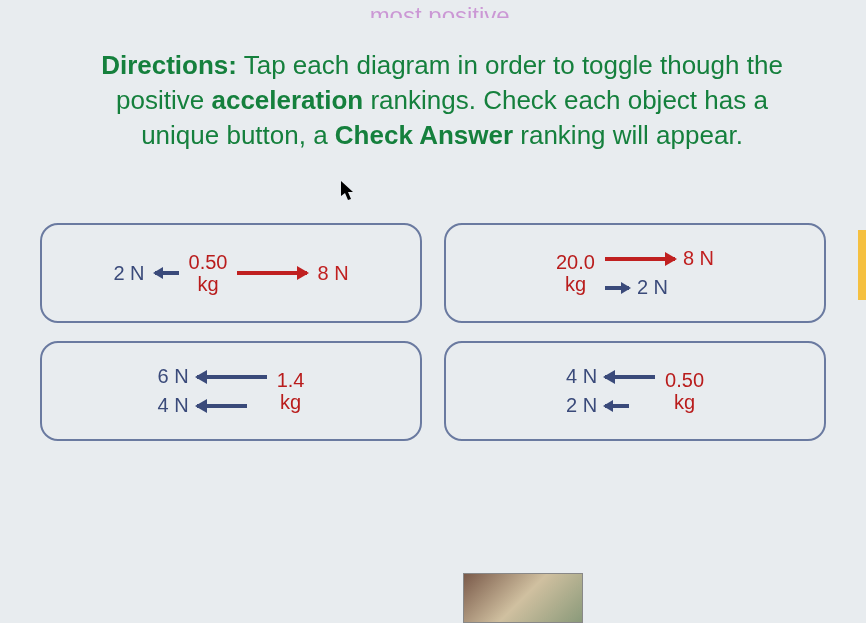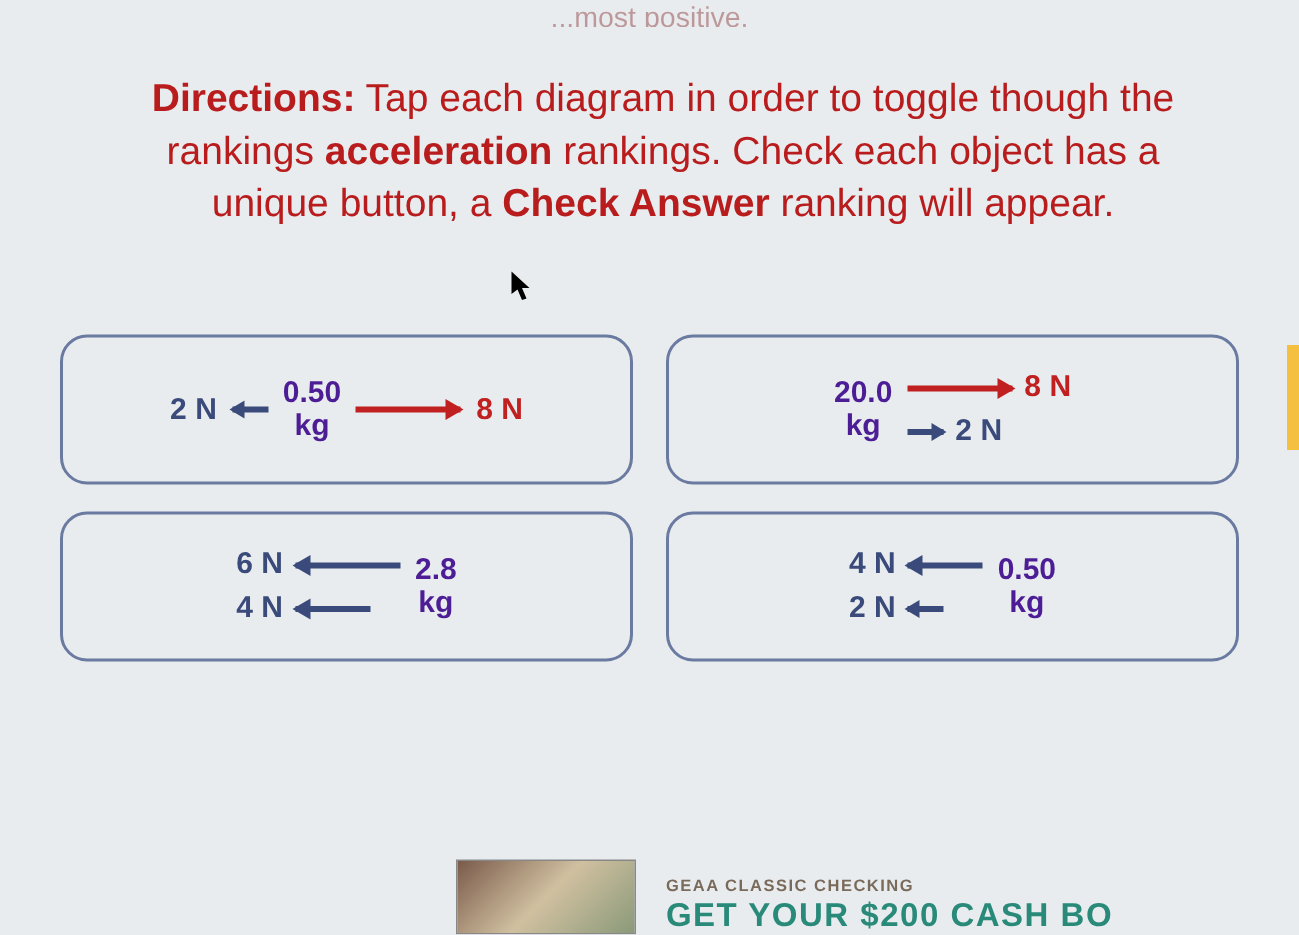--- a/index.html
+++ b/index.html
@@ -7,33 +7,33 @@
     width: 866px;
     height: 623px;
     background: #e8ecef;
     font-family: Arial, Helvetica, sans-serif;
     color: #222;
     overflow: hidden;
     position: relative;
   }
   .cut-text {
     text-align: center;
-    font-size: 19px;
-    color: #7f1d1d;
+    font-size: 24px;
+    color: #a21caf;
     padding-top: 2px;
     height: 18px;
     overflow: hidden;
     opacity: 0.4;
   }
   .directions {
     padding: 30px 12px 10px 30px;
     text-align: center;
     font-size: 26px;
     line-height: 1.35;
-    color: #b91c1c;
+    color: #15803d;
   }
   .directions b { font-weight: 700; }
   .cursor {
     position: absolute;
     left: 340px;
     top: 180px;
     font-size: 20px;
     color: #000;
     pointer-events: none;
   }
@@ -47,36 +47,35 @@
     border: 2px solid #6a7aa0;
     border-radius: 18px;
     height: 100px;
     padding: 8px 18px;
     display: flex;
     align-items: center;
     justify-content: center;
     background: #e8ecef;
     cursor: pointer;
     position: relative;
-    font-weight: bold;
   }
   .card .inner {
     display: flex;
     align-items: center;
     gap: 10px;
     font-size: 20px;
     color: #3a4a7a;
   }
   .mass {
     display: flex;
     flex-direction: column;
     align-items: center;
     line-height: 1.1;
     font-size: 20px;
-    color: #4c1d95;
+    color: #b91c1c;
   }
   .force {
     white-space: nowrap;
   }
   .red { color: #c02020; }
   .blue { color: #3a4a7a; }
   .arrow-long-r {
     display: inline-block;
     width: 70px;
     height: 4px;
@@ -201,21 +200,21 @@
     background: #f5c040;
   }
 </style>
 </head>
 <body>
 
 <div class="cut-text">...most positive.</div>
 
 <div class="directions">
   <b>Directions:</b><span> Tap each diagram in order to toggle though the</span><br>
-  <span>rankings </span><b>acceleration</b><span> rankings. Check each object has a</span><br>
+  <span>positive </span><b>acceleration</b><span> rankings. Check each object has a</span><br>
   <span>unique button, a </span><b>Check Answer</b><span> ranking will appear.</span>
 </div>
 
 <span class="cursor">
   <svg width="16" height="22" viewBox="0 0 16 22">
       <path d="M1 1 L1 16 L5 13 L8 20 L11 19 L8 12 L13 12 Z" fill="#000"></path>
     </svg>
 </span>
 
 <div class="grid">
@@ -258,21 +257,21 @@
         <div class="row">
           <span class="force blue">6 N</span>
           <span class="blue arrow-long-l"></span>
         </div>
         <div class="row">
           <span class="force blue">4 N</span>
           <span class="blue arrow-long-l" style="width:50px"></span>
         </div>
       </div>
       <span class="mass">
-        <span>2.8</span>
+        <span>1.4</span>
         <span>kg</span>
       </span>
     </div>
   </div>
 
   <div class="card">
     <div class="inner">
       <div class="stack">
         <div class="row">
           <span class="force blue">4 N</span>
@@ -289,17 +288,13 @@
       </span>
     </div>
   </div>
 
 </div>
 
 <div class="yellow-tab"></div>
 
 <div class="ad">
   <div class="ad-img"></div>
-  <div class="ad-text">
-    <span class="ad-small">GEAA CLASSIC CHECKING</span>
-    <span class="ad-big">GET YOUR $200 CASH BO</span>
-  </div>
 </div>
 
 </body></html>

